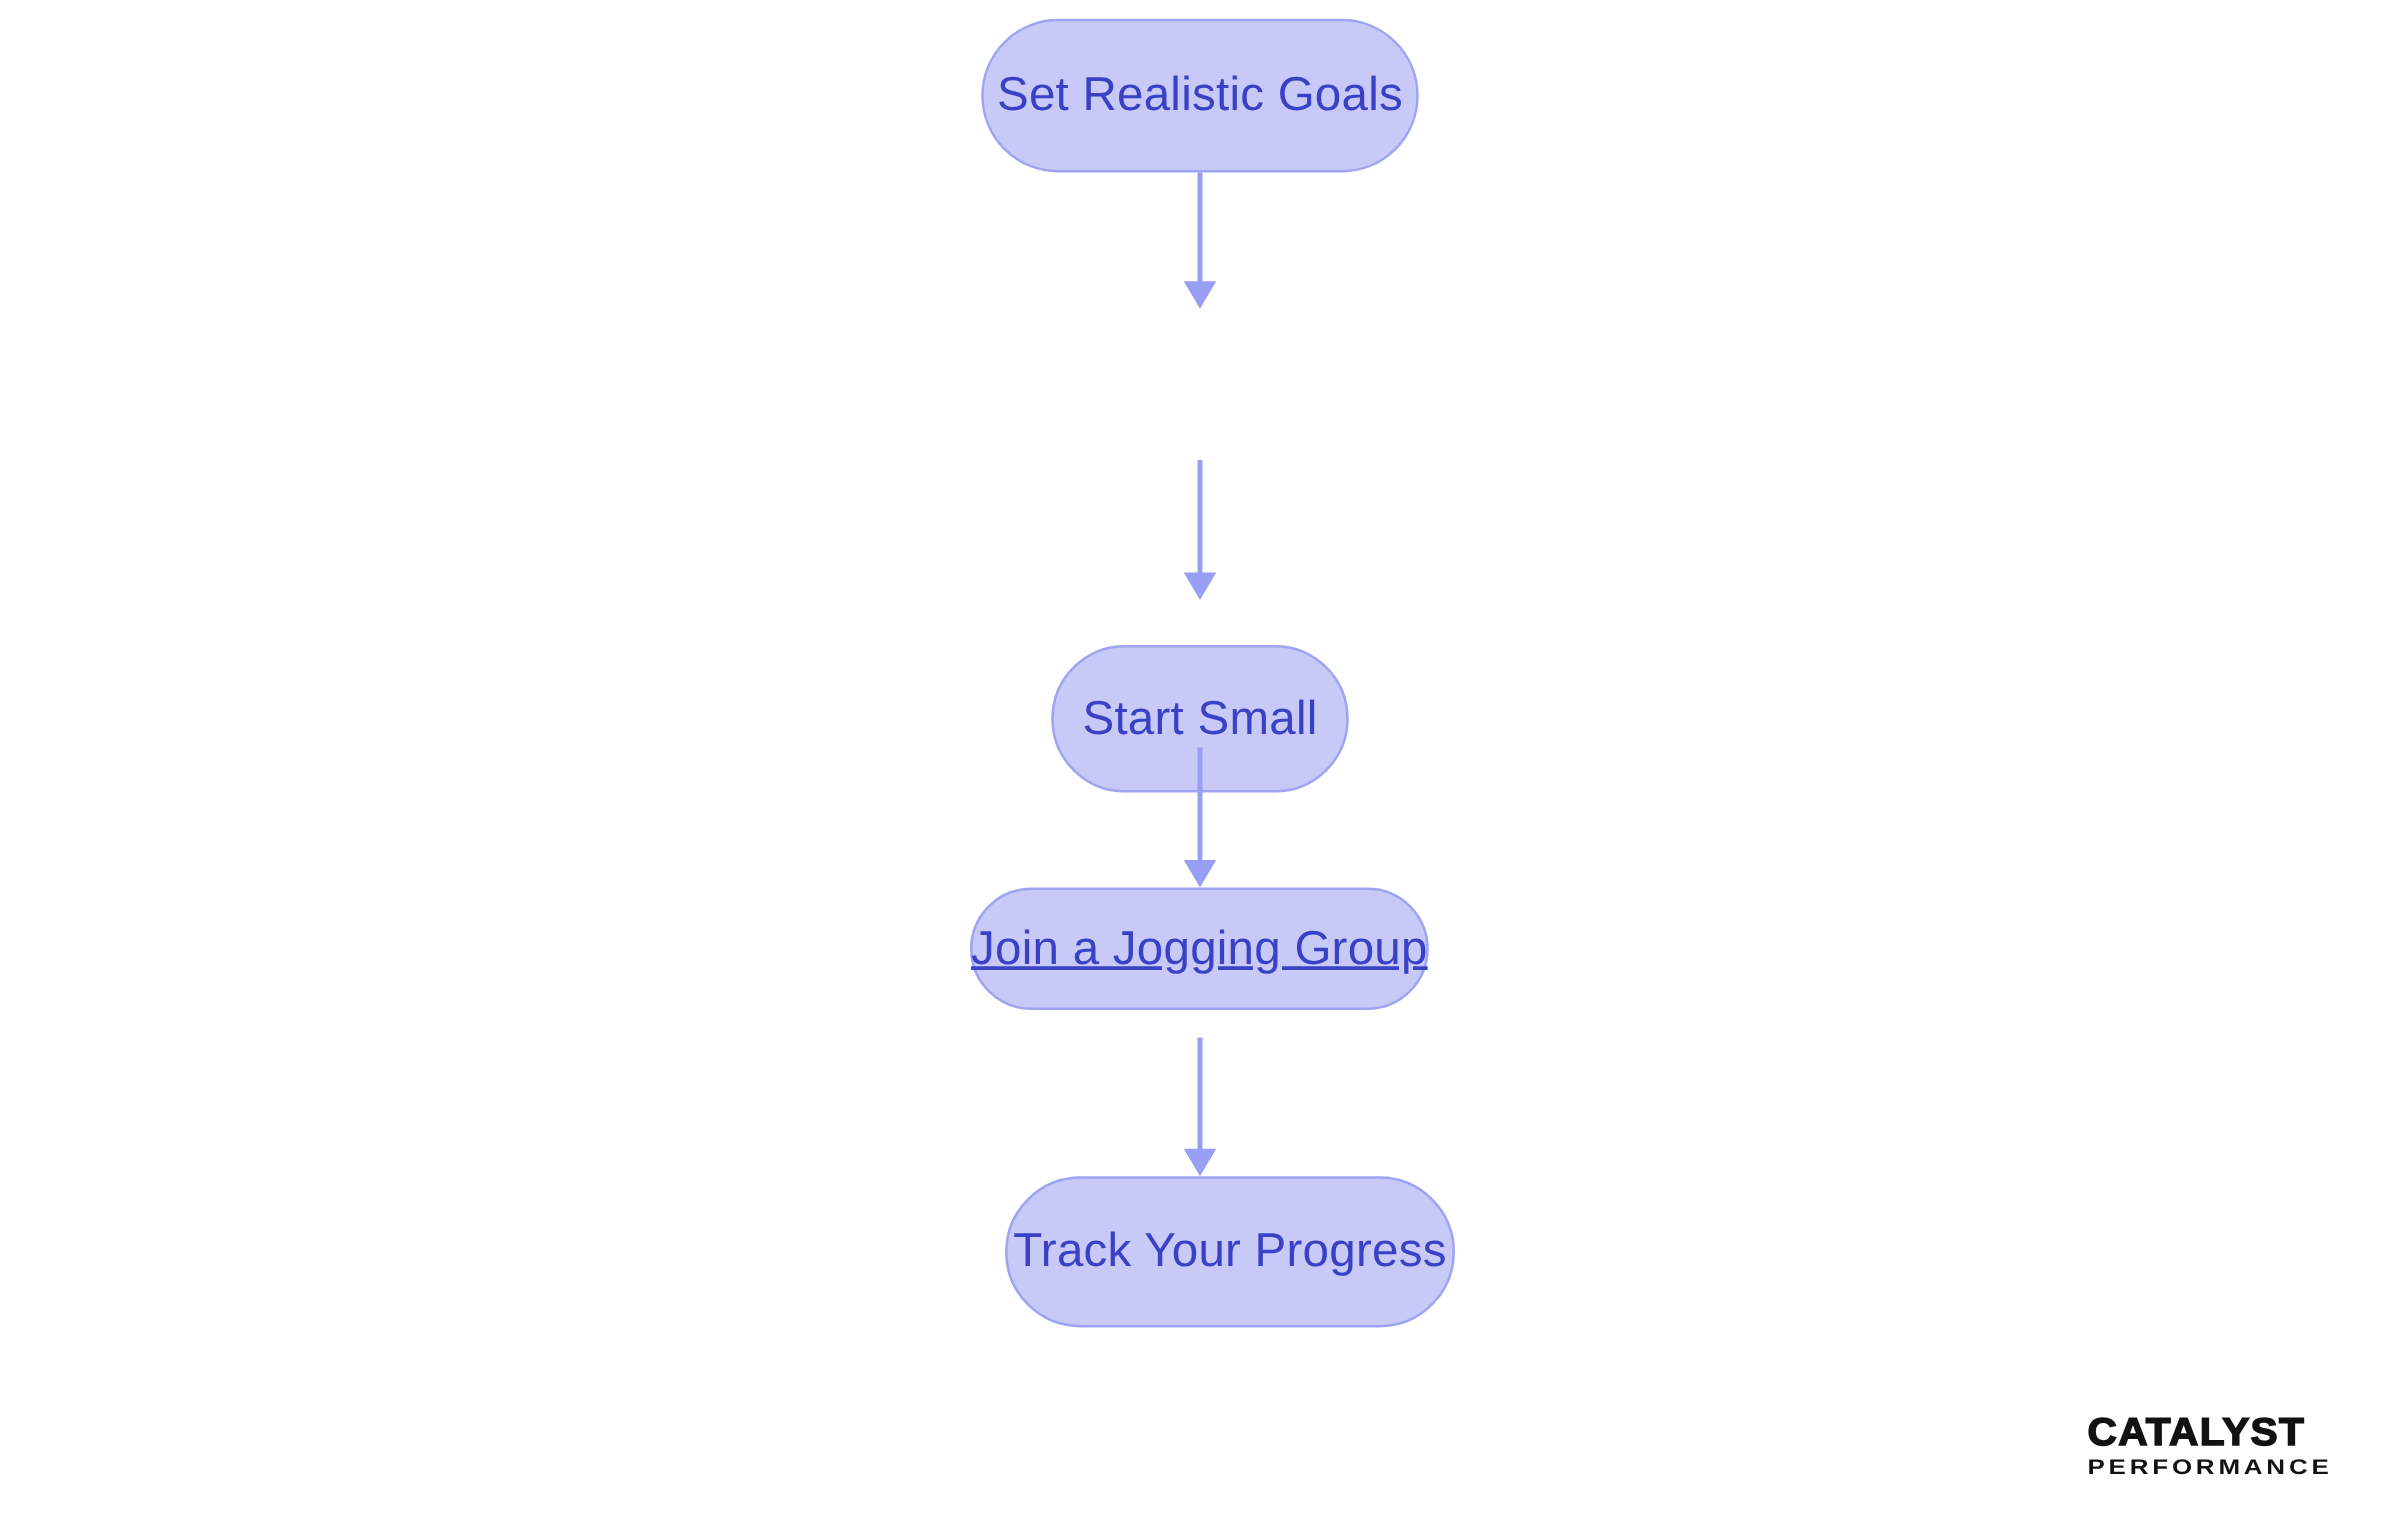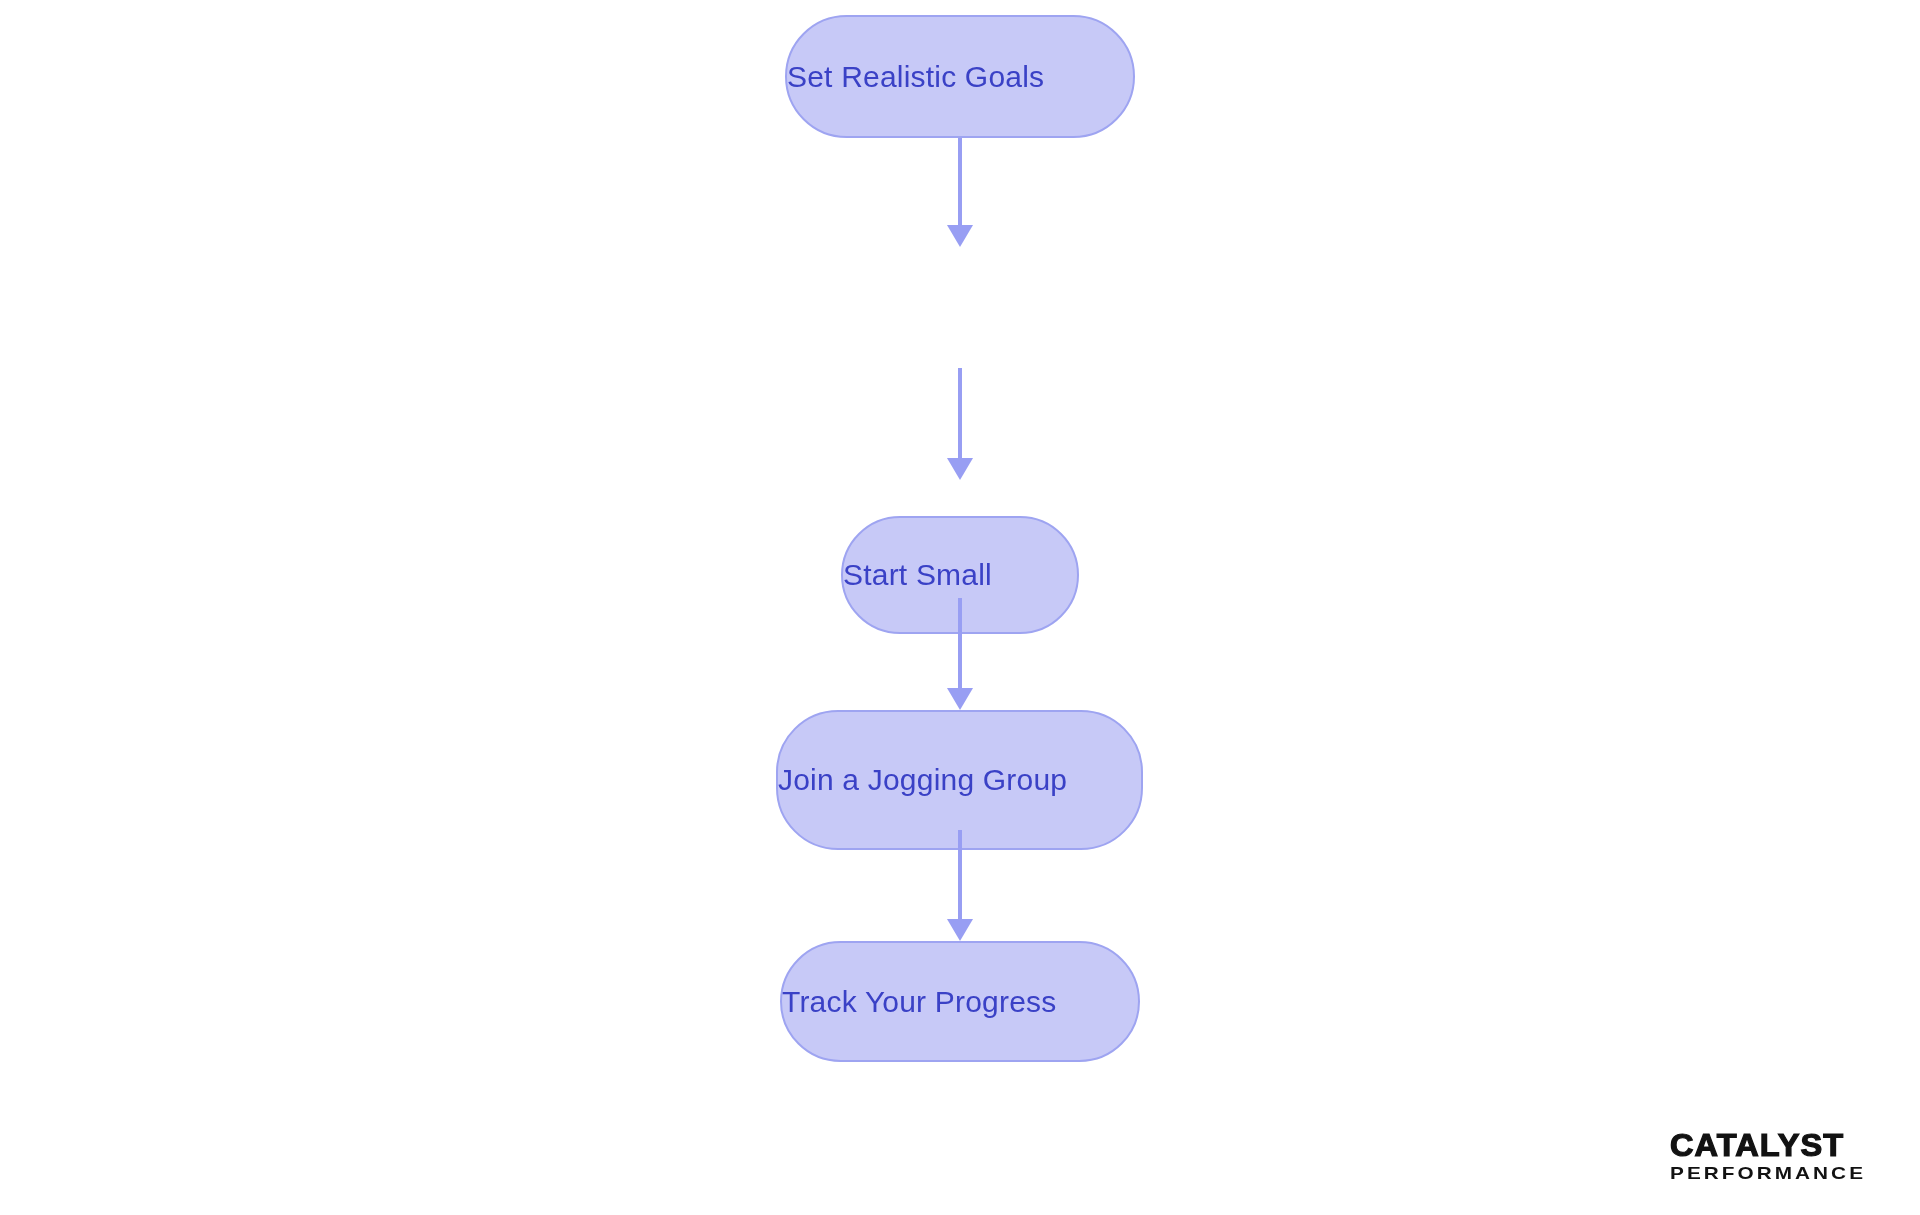--- a/index.html
+++ b/index.html
@@ -15,31 +15,32 @@
     overflow: hidden;
     font-family: "Liberation Sans", sans-serif;
   }
   .node {
     position: absolute;
     box-sizing: border-box;
     background: var(--node-fill, #c7c9f7);
     border: 2px solid var(--node-border, #9ea4f1);
     border-radius: 62px;
     color: var(--node-text, #3a41c6);
-    font-size: 30px;
+    font-size: 38px;
     letter-spacing: 0.2px;
     display: flex;
     align-items: center;
+    justify-content: center;
     white-space: nowrap;
   }
   .node-1 { left: 785px; top: 15px;  width: 350px; height: 123px; }
   .node-2 { left: 786px; top: 247px; width: 352px; height: 121px; }
   .node-3 { left: 841px; top: 480px; width: 238px; height: 118px; margin-top: 36px; }
-  .node-4 { left: 776px; top: 710px; width: 367px; height: 140px; }
-  .node-5 { left: 780px; top: 941px; width: 360px; height: 121px; }
+  .node-4 { left: 776px; top: 710px; width: 367px; height: 98px; text-decoration: underline; }
+  .node-5 { left: 804px; top: 941px; width: 360px; height: 121px; }
 
   .edge {
     position: absolute;
     left: 947px;
     width: 26px;
   }
   .edge-1 { top: 138px; height: 109px; }
   .edge-2 { top: 368px; height: 112px; }
   .edge-3 { top: 598px; height: 112px; }
   .edge-4 { top: 830px; height: 111px; }

